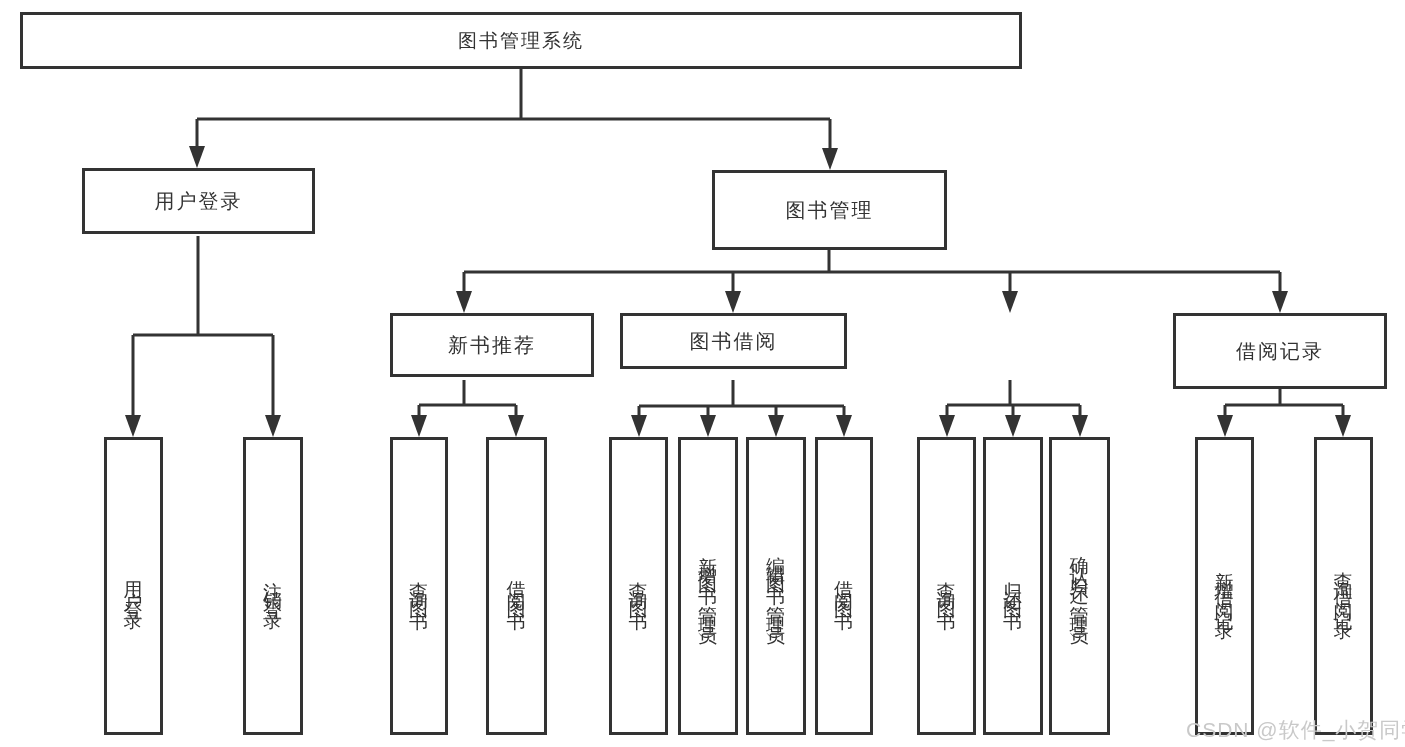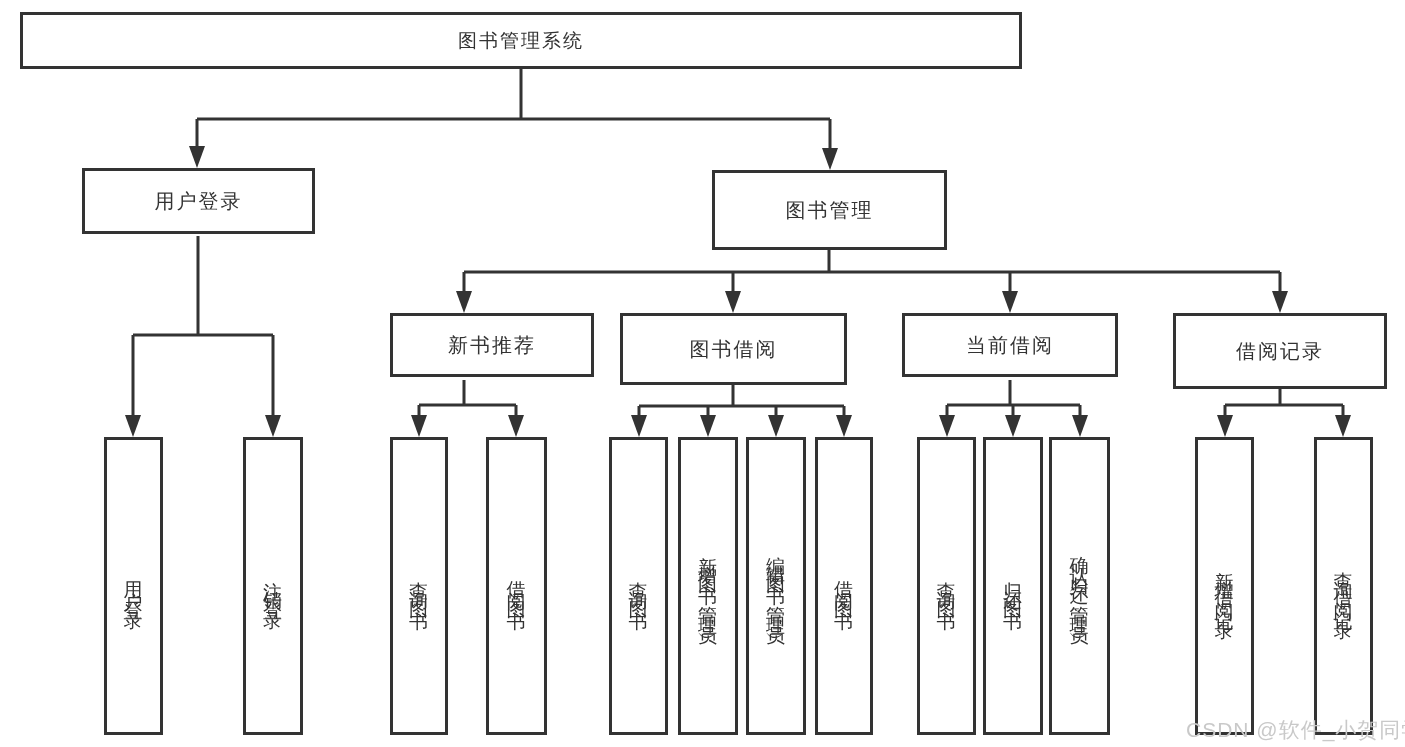--- a/index.html
+++ b/index.html
@@ -97,22 +97,21 @@
       <polygon points="1335,415 1351,415 1343,437"></polygon>
     </g>
   </svg>
 
   <div class="box hbox rootbox" style="left:20px; top:12px; width:1002px; height:57px;">图书管理系统</div>
 
   <div class="box hbox" style="left:82px; top:168px; width:233px; height:66px;">用户登录</div>
   <div class="box hbox" style="left:712px; top:170px; width:235px; height:80px;">图书管理</div>
 
   <div class="box hbox" style="left:362px; top:313px; width:204px; height:64px;margin-left:28px;">新书推荐</div>
-  <div class="box hbox" style="left:620px; top:313px; width:227px; height:72px;">图书借阅</div>
-  <div class="box hbox" style="left:902px; top:313px; width:216px; height:64px;">当前借阅</div>
+  <div class="box hbox" style="left:620px; top:313px; width:227px; height:56px;">图书借阅</div>
   <div class="box hbox" style="left:1173px; top:313px; width:214px; height:76px;">借阅记录</div>
 
   <div class="box leaf" style="left:104px; top:437px; width:59px; height:298px;">用户登录</div>
   <div class="box leaf" style="left:243px; top:437px; width:60px; height:298px;">注销登录</div>
 
   <div class="box leaf" style="left:390px; top:437px; width:58px; height:298px;">查询图书</div>
   <div class="box leaf" style="left:486px; top:437px; width:61px; height:298px;">借阅图书</div>
 
   <div class="box leaf" style="left:609px; top:437px; width:59px; height:298px;">查询图书</div>
   <div class="box leaf" style="left:678px; top:437px; width:60px; height:298px;">新增图书（管理员）</div>

